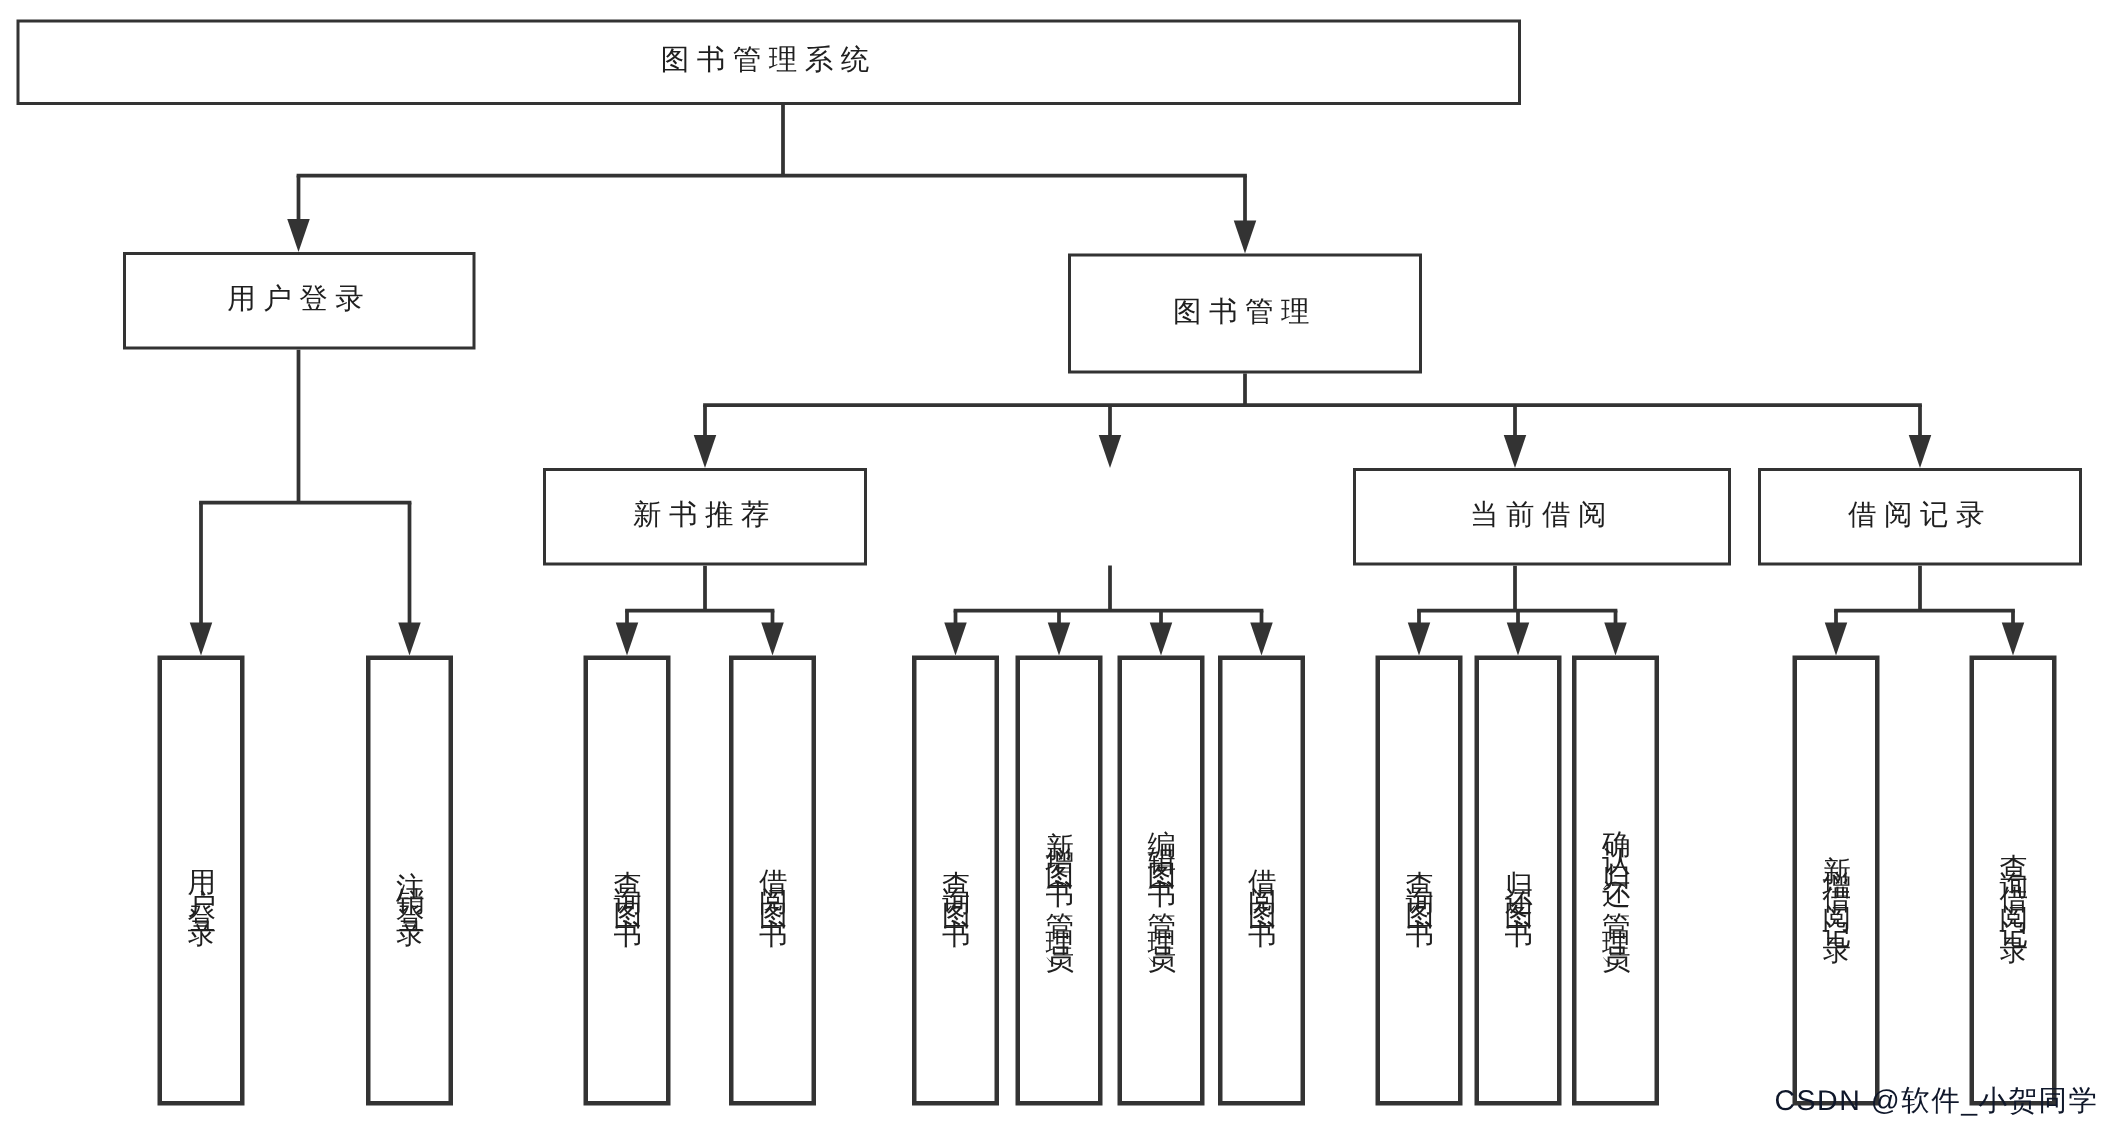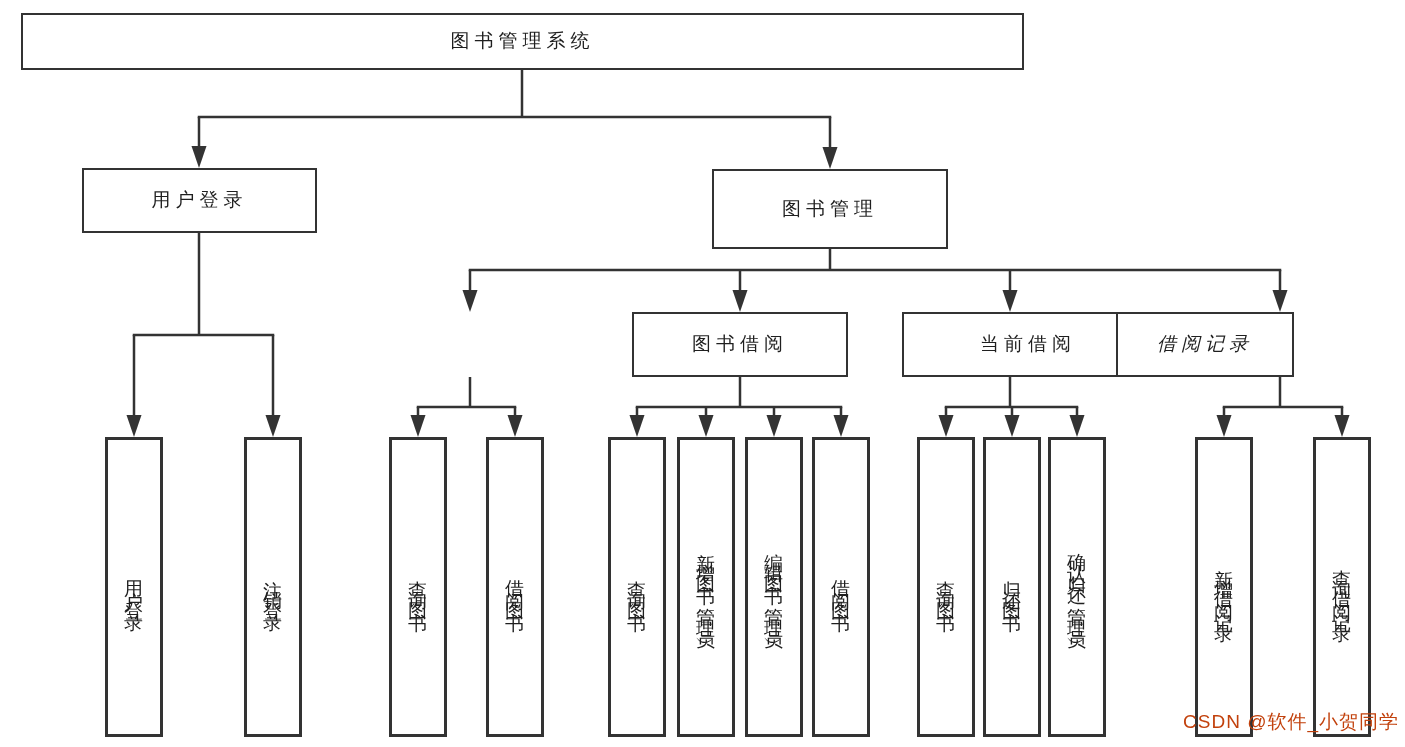--- a/index.html
+++ b/index.html
@@ -42,22 +42,22 @@
   .box.v {
     writing-mode: vertical-rl;
     text-orientation: mixed;
     letter-spacing: 11px;
     line-height: 1;
     font-size: 19px;
   }
   .watermark {
     position: absolute;
     right: 6px;
-    bottom: 12px;
-    color: #c2410c;
+    bottom: 0;
+    color: #0f172a;
     font-size: 19px;
     letter-spacing: 1px;
     white-space: nowrap;
   }
 </style>
 </head>
 <body>
 
 <div class="canvas">
 
@@ -109,28 +109,28 @@
       <line x1="1077" y1="407" x2="1077" y2="417" stroke="#333333" stroke-width="2.5"></line>
       <polygon points="1069.5,415 1084.5,415 1077,437" fill="#333333"></polygon>
       <line x1="1280" y1="377" x2="1280" y2="407" stroke="#333333" stroke-width="2.5"></line>
       <line x1="1222.75" y1="407" x2="1343.25" y2="407" stroke="#333333" stroke-width="2.5"></line>
       <line x1="1224" y1="407" x2="1224" y2="417" stroke="#333333" stroke-width="2.5"></line>
       <polygon points="1216.5,415 1231.5,415 1224,437" fill="#333333"></polygon>
       <line x1="1342" y1="407" x2="1342" y2="417" stroke="#333333" stroke-width="2.5"></line>
       <polygon points="1334.5,415 1349.5,415 1342,437" fill="#333333"></polygon>
     </svg>
 
-  <div class="box h" style="left:21px; top:13px; width:1003px; height:57px;">图书管理系统</div>
+  <div class="box h" style="left:11px; top:13px; width:1003px; height:57px;">图书管理系统</div>
 
   <div class="box h" style="left:82px; top:168px; width:235px; height:65px;">用户登录</div>
   <div class="box h" style="left:712px; top:169px; width:236px; height:80px;">图书管理</div>
 
-  <div class="box h" style="left:632px; top:312px; width:216px; height:65px;">图书借阅</div>
+  <div class="box h" style="left:362px; top:312px; width:216px; height:65px;">新书推荐</div>
   <div class="box h" style="left:902px; top:312px; width:252px; height:65px;">当前借阅</div>
-  <div class="box h" style="left:1116px; top:312px; width:178px; height:65px;font-style:italic;">借阅记录</div>
+  <div class="box h" style="left:1172px; top:312px; width:216px; height:65px;">借阅记录</div>
 
   <div class="box v" style="left:105px; top:437px; width:58px; height:300px;">用户登录</div>
   <div class="box v" style="left:244px; top:437px; width:58px; height:300px;">注销登录</div>
 
   <div class="box v" style="left:389px; top:437px; width:58px; height:300px;">查询图书</div>
   <div class="box v" style="left:486px; top:437px; width:58px; height:300px;">借阅图书</div>
 
   <div class="box v" style="left:608px; top:437px; width:58px; height:300px;">查询图书</div>
   <div class="box v" style="left:677px; top:437px; width:58px; height:300px;">新增图书（管理员）</div>
   <div class="box v" style="left:745px; top:437px; width:58px; height:300px;">编辑图书（管理员）</div>

